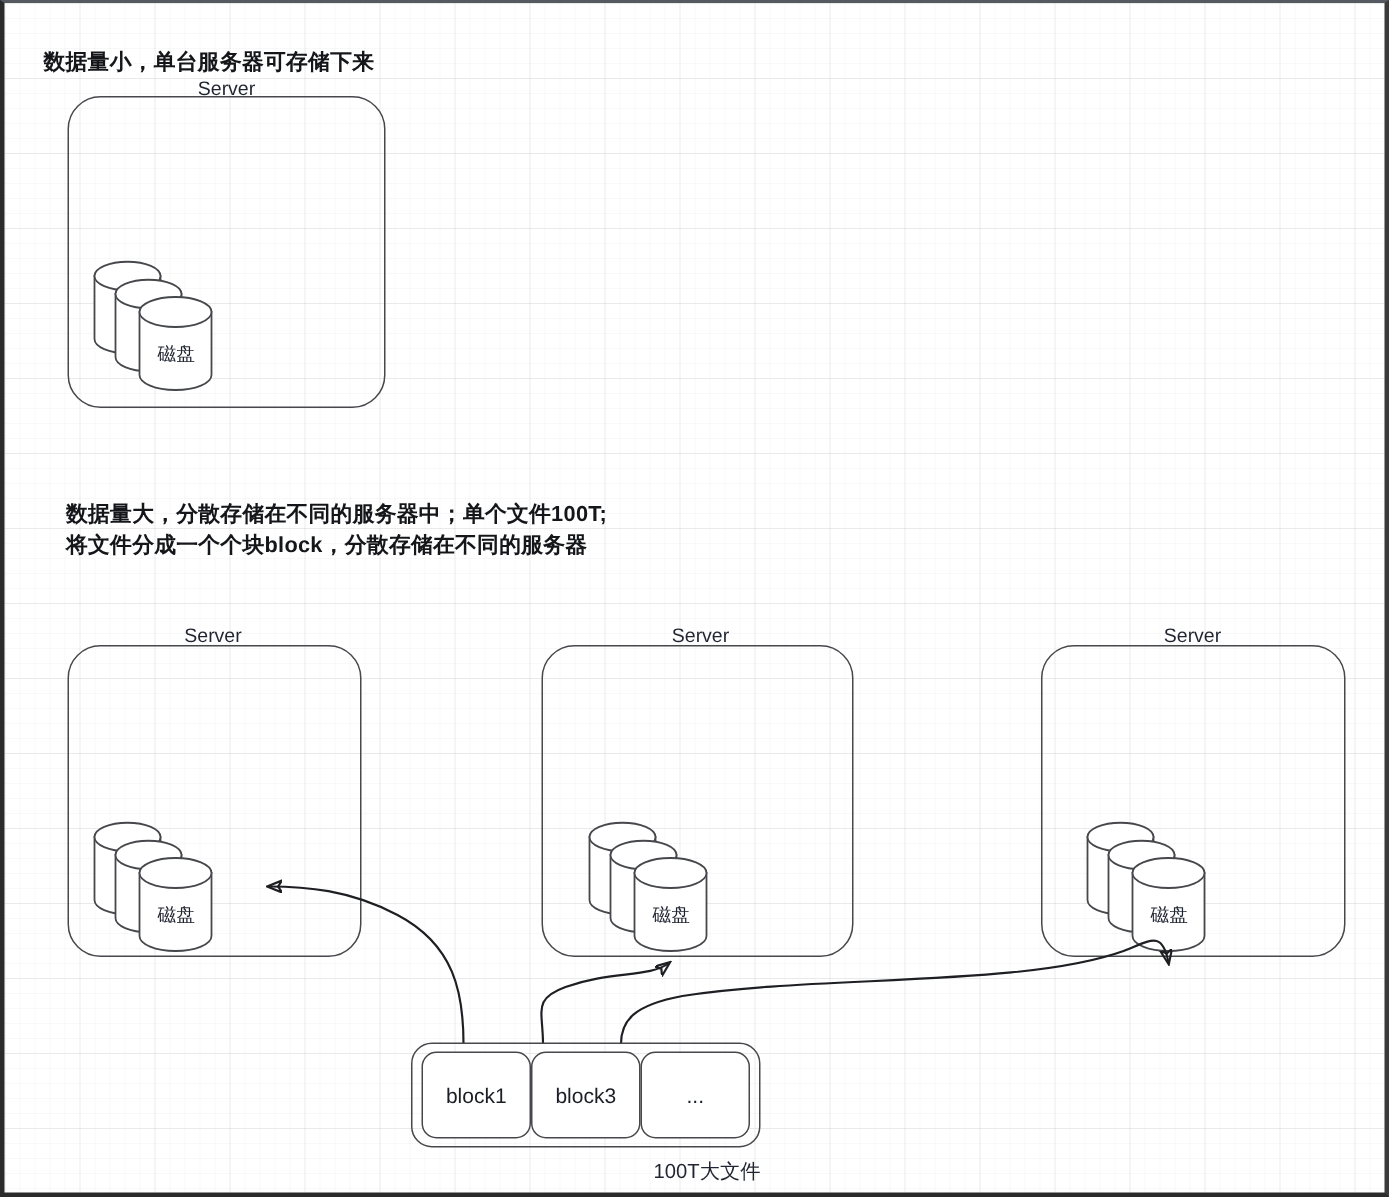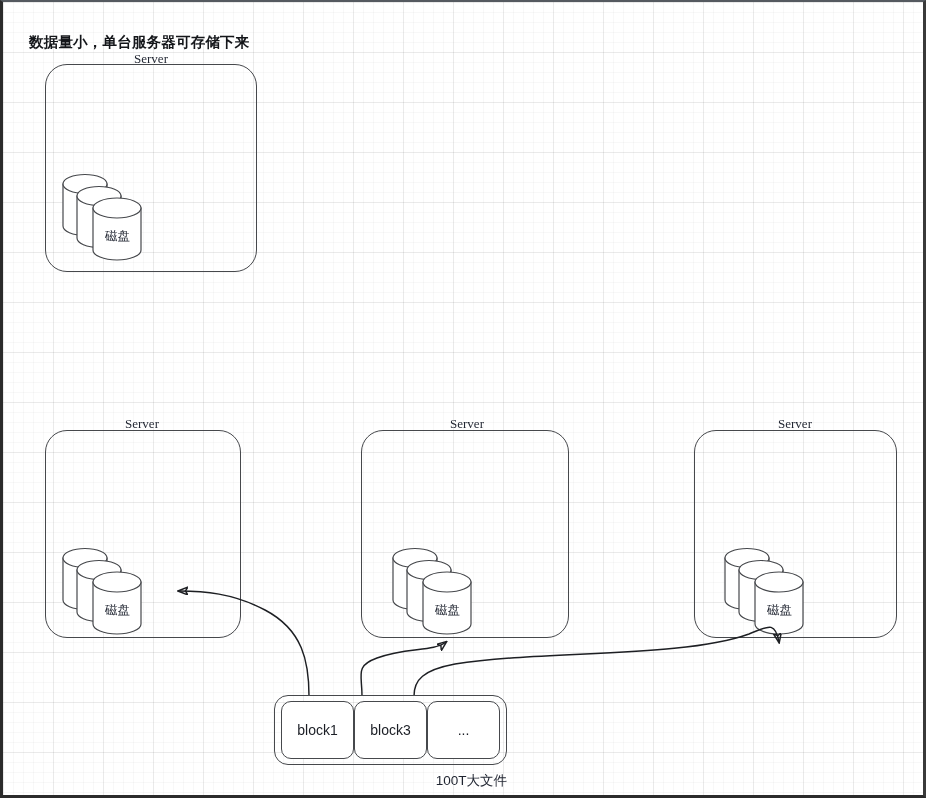--- a/index.html
+++ b/index.html
@@ -60,21 +60,20 @@
     background: transparent;
     box-sizing: border-box;
   }
   .server-label {
     position: absolute;
     font-size: 13px;
     color: #1f2430;
     transform: translateX(-50%);
     background: transparent;
     white-space: nowrap;
-    font-family: Liberation Serif, serif;
   }
 
   
   .disk-stack {
     position: absolute;
     width: 106px;
     height: 88px;
     text-decoration: underline;
   }
   .disk-stack svg {
@@ -164,20 +163,22 @@
         <path d="M16,26 L16,68 A22,9.5 0 0 0 60,68 L60,26 Z"></path>
         <ellipse cx="38" cy="26" rx="22" ry="9.5"></ellipse>
 
         <path d="M32,38 L32,80 A24,10 0 0 0 80,80 L80,38 Z"></path>
         <ellipse cx="56" cy="38" rx="24" ry="10"></ellipse>
       </g>
     </svg>
     <div class="disk-label">磁盘</div>
   </div>
 
+  <div class="heading" id="heading-2"><span>数据量大，分散存储在不同的服务器中；单个文件100T;</span>
+<span>将文件分成一个个块block，分散存储在不同的服务器</span></div>
 
   <div class="server-box" style="left:42px; top:428px; width:196px; height:208px;"></div>
   <div class="server-label" style="left:139px; top:414px;">Server</div>
   <div class="disk-stack" style="left:58px; top:542px;">
     <svg width="106" height="88" viewBox="0 0 106 88">
       <g stroke="#46484c" stroke-width="1.2" fill="#ffffff">
         <path d="M2,14 L2,56 A22,9.5 0 0 0 46,56 L46,14 Z"></path>
         <ellipse cx="24" cy="14" rx="22" ry="9.5"></ellipse>
         <path d="M16,26 L16,68 A22,9.5 0 0 0 60,68 L60,26 Z"></path>
         <ellipse cx="38" cy="26" rx="22" ry="9.5"></ellipse>

